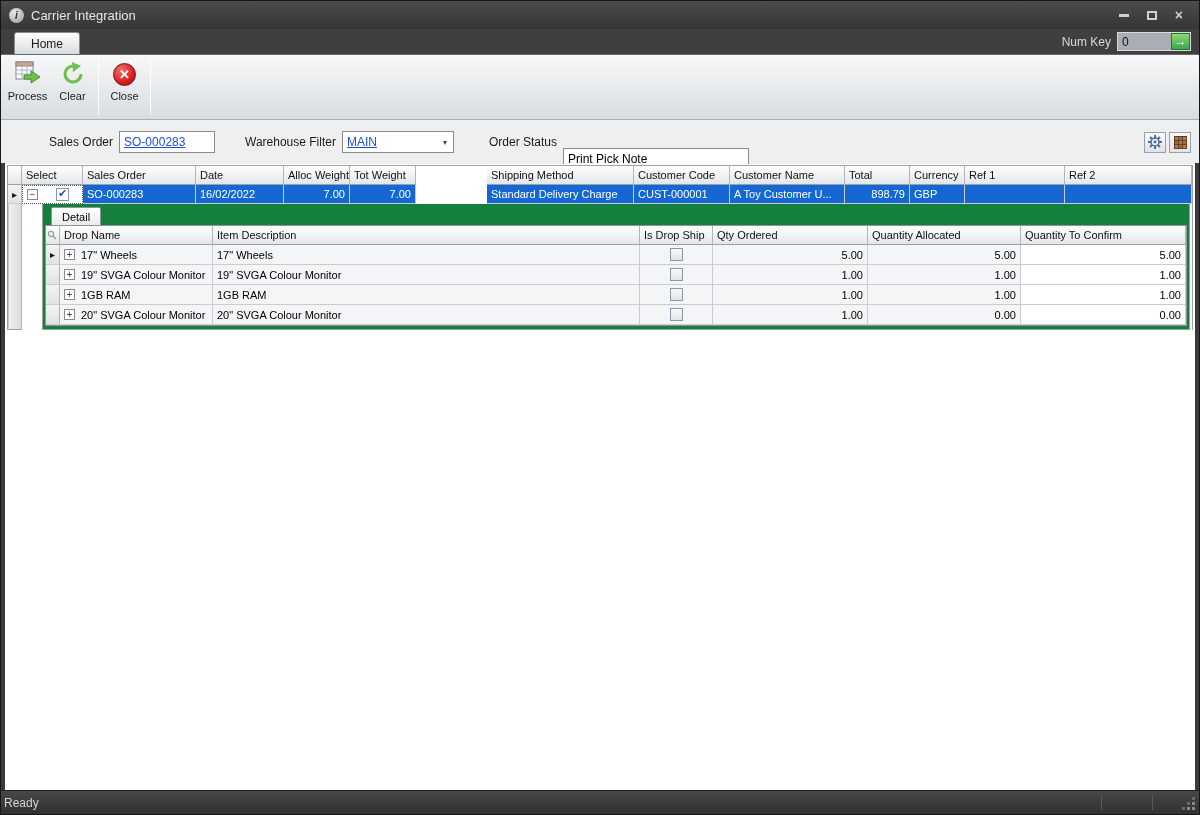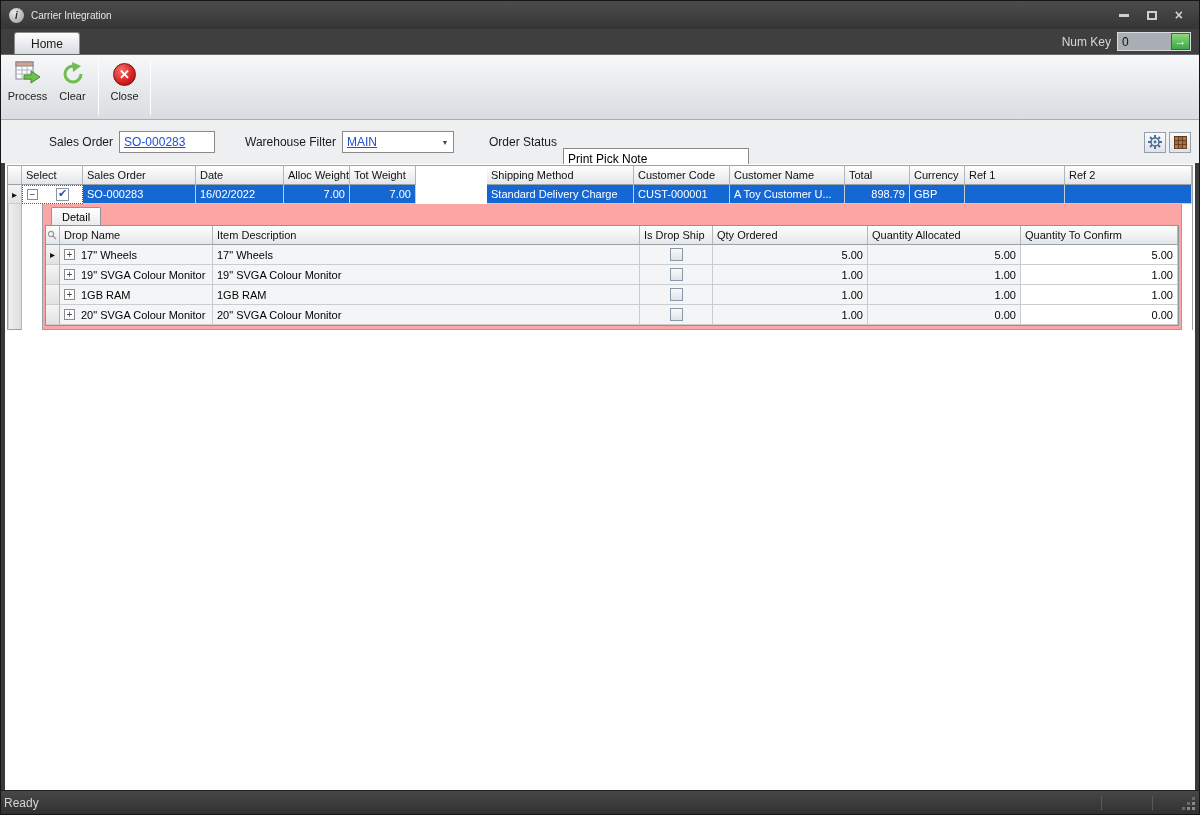--- a/index.html
+++ b/index.html
@@ -4,21 +4,21 @@
 <style>
   * { box-sizing: border-box; margin: 0; padding: 0; }
   html,body { width:1200px; height:815px; overflow:hidden; }
   body { font-family:"Liberation Sans", sans-serif; font-size:12px; background:#1a1a1a; }
 
   .window { position:relative; width:1200px; height:815px; background:#3a3a3a; border:1px solid #161616; }
 
   
   .titlebar { height:28px; background:linear-gradient(#4c4c4c,#353535); display:flex; align-items:center; padding:0 8px; }
   .app-icon { width:15px; height:15px; border-radius:50%; background:radial-gradient(circle at 35% 30%, #e8e8e8, #9a9a9a); color:#2c2c2c; font-weight:bold; font-size:10px; text-align:center; line-height:15px; font-style:italic; margin-right:7px; flex:none; }
-  .title-text { color:#e6e6e6; font-size:10px; }
+  .title-text { color:#e6e6e6; font-size:13px; }
   .win-controls { margin-left:auto; display:flex; align-items:center; gap:18px; padding-right:8px; }
   .win-btn { color:#cfcfcf; font-size:12px; line-height:12px; cursor:default; }
   .win-btn.min { width:10px; height:3px; background:#cfcfcf; }
   .win-btn.max { width:10px; height:9px; border:2px solid #cfcfcf; }
   .win-btn.close { font-weight:bold; font-size:14px; }
 
   
   .tabstrip { height:25px; background:#3f3f3f; display:flex; align-items:flex-end; position:relative; }
   .ribbon-tab { margin-left:13px; height:22px; padding:0 16px; background:linear-gradient(#fdfdfd,#e9ebee 55%,#d6dade); border:1px solid #8a8a8a; border-bottom:none; border-radius:3px 3px 0 0; font-size:12px; color:#1a1a1a; display:flex; align-items:center; }
   .numkey { position:absolute; right:8px; top:3px; display:flex; align-items:center; }
@@ -66,21 +66,21 @@
   .w-ind{width:14px;flex:none;} .w-sel{width:61px;flex:none;} .w-so{width:113px;flex:none;}
   .w-date{width:88px;flex:none;} .w-aw{width:66px;flex:none;} .w-tw{width:66px;flex:none;}
   .w-nb{width:71px;flex:none;margin-top:48px;} .w-sm{width:147px;flex:none;} .w-cc{width:96px;flex:none;}
   .w-cn{width:115px;flex:none;} .w-tot{width:65px;flex:none;} .w-cur{width:55px;flex:none;}
   .w-r1{width:100px;flex:none;} .w-r2{flex:1;}
 
   
   .detail-band { display:flex; }
   .master-strip { width:14px; flex:none; background:linear-gradient(90deg,#f0f0f0,#dcdcdc); border-right:1px solid #b2b6ba; border-left:1px solid #c9cdd1; border-bottom:1px solid #9aa0a4; }
   .detail-gap { width:20px; flex:none; background:#fff; }
-  .detail-panel { flex:1; margin-right:10px; padding:2px 2px 3px 2px; border:1px solid #9aa0a4; border-top:none; background:#fca5a5; }
+  .detail-panel { flex:1; margin-right:2px; padding:2px 2px 3px 2px; border:1px solid #9aa0a4; border-top:none; background:#15803d; }
   .detail-tabrow { height:19px; display:flex; align-items:flex-end; }
   .detail-tab { margin-left:6px; height:18px; padding:0 10px; background:linear-gradient(#ffffff,#e9ebee); border:1px solid #8f959b; border-bottom:none; border-radius:2px 2px 0 0; font-size:11px; display:flex; align-items:center; }
   .dgrid { border:1px solid #8f959b; background:#fff; }
   .dgrow { display:flex; height:20px; }
   .dgrow.hrow { height:19px; }
   .cell-grayish { background:#f4f5f6; }
   .cell-white { background:#fff; }
   
   .v-ind{width:14px;flex:none;} .v-name{width:153px;flex:none;} .v-desc{width:427px;flex:none;}
   .v-drop{width:73px;flex:none;justify-content:center;} .v-q1{width:155px;flex:none;}

